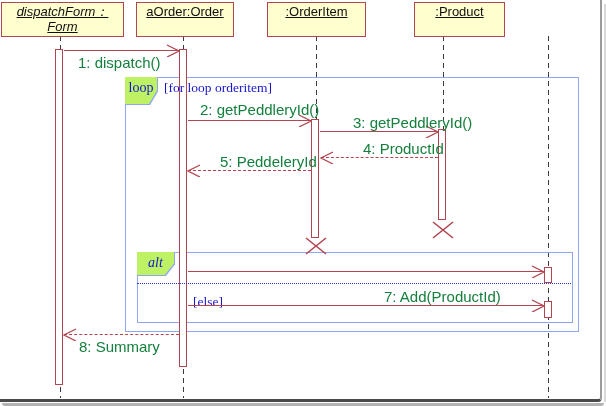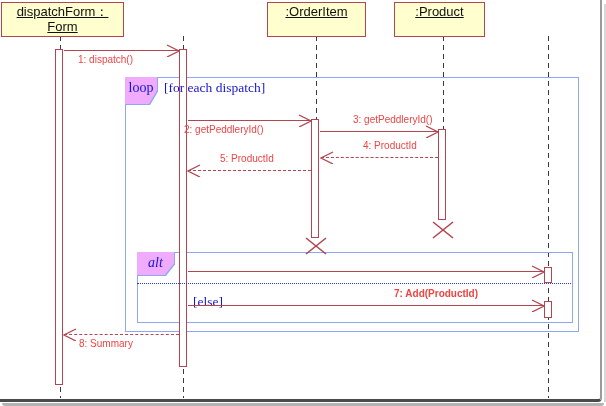--- a/index.html
+++ b/index.html
@@ -24,52 +24,52 @@
             background:repeating-linear-gradient(180deg,#3a3a3a 0 5px,transparent 5px 9px);}
 
   
   .bar{position:absolute;width:8px;background:#fff;border:1px solid #b2454f;z-index:3;box-sizing:border-box;}
 
   
   .frame{position:absolute;border:1px solid #8fa7f2;z-index:2;}
   .pent{position:absolute;z-index:4;
         clip-path:polygon(0 0,100% 0,100% 52%,76% 100%,0 100%);background:#8fa7f2;}
   .pent .pent-in{position:absolute;left:0;top:0;right:1px;bottom:1px;
-        clip-path:polygon(0 0,100% 0,100% 50%,75% 100%,0 100%);background:#f0abfc;
+        clip-path:polygon(0 0,100% 0,100% 50%,75% 100%,0 100%);background:#bef264;
         color:#1616cf;font-family:"Liberation Serif",serif;font-size:14px;
         text-align:center;line-height:21px;}
   .guard{position:absolute;color:#1616cf;font-family:"Liberation Serif",serif;
          font-size:13.5px;white-space:nowrap;z-index:4;}
   .divider{position:absolute;height:0;border-top:1.5px dotted #2a39d6;z-index:4;}
 
   
   .msg{position:absolute;height:0;z-index:4;}
   .msg.solid{border-top:1.2px solid #b2454f;}
   .msg.dashed{border-top:1.2px dashed #b2454f;}
   .head{position:absolute;top:-7px;width:14px;height:13px;z-index:4;}
-  .mlabel{position:absolute;color:#ef4444;font-size:10px;white-space:nowrap;z-index:4;}
+  .mlabel{position:absolute;color:#15803d;font-size:15px;white-space:nowrap;z-index:4;}
   .xmark{position:absolute;z-index:4;}
 </style>
 </head>
 <body>
 
 <div class="page">
  <div class="diagram">
 
   <div class="lifeline" style="left:60px;top:36px;height:362px;"></div>
   <div class="lifeline" style="left:183px;top:36px;height:362px;"></div>
   <div class="lifeline" style="left:316px;top:36px;height:202px;"></div>
   <div class="lifeline" style="left:443px;top:36px;height:184px;"></div>
   <div class="lifeline" style="left:548px;top:36px;height:362px;"></div>
 
   <div class="frame" style="left:125px;top:77px;width:452px;height:253px;"></div>
   <div class="pent" style="left:125px;top:77px;width:33px;height:28px;">
     <div class="pent-in">loop</div>
   </div>
-  <div class="guard" style="left:164px;top:80px;">[for each dispatch]</div>
+  <div class="guard" style="left:164px;top:80px;">[for loop orderitem]</div>
 
   <div class="frame" style="left:137px;top:252px;width:434px;height:69px;"></div>
   <div class="pent" style="left:137px;top:252px;width:38px;height:24px;font-style:italic;">
     <div class="pent-in">alt</div>
   </div>
   <div class="divider" style="left:137px;top:283px;width:434px;"></div>
   <div class="guard" style="left:193px;top:294px;">[else]</div>
 
   <div class="bar" style="left:55px;top:49px;height:336px;"></div>
   <div class="bar" style="left:179px;top:49px;height:318px;"></div>
@@ -92,70 +92,73 @@
           <path d="M1 1 L13 7 L1 13" fill="none" stroke="#b2454f" stroke-width="1.3"></path>
         </svg>
   </div>
   <div class="mlabel" style="left:78px;top:54px;">1: dispatch()</div>
 
   <div class="msg solid" style="left:188px;top:120px;width:123px;">
     <svg class="head" style="right:-1px;">
           <path d="M1 1 L13 7 L1 13" fill="none" stroke="#b2454f" stroke-width="1.3"></path>
         </svg>
   </div>
-  <div class="mlabel" style="left:184px;top:101px;margin-top:23px;">2: getPeddleryId()</div>
+  <div class="mlabel" style="left:200px;top:101px;">2: getPeddleryId()</div>
 
   <div class="msg solid" style="left:320px;top:131px;width:118px;">
     <svg class="head" style="right:-1px;">
           <path d="M1 1 L13 7 L1 13" fill="none" stroke="#b2454f" stroke-width="1.3"></path>
         </svg>
   </div>
   <div class="mlabel" style="left:337px;top:114px;margin-left:16px;">3: getPeddleryId()</div>
 
   <div class="msg dashed" style="left:321px;top:157px;width:117px;">
     <svg class="head" style="left:-1px;">
           <path d="M13 1 L1 7 L13 13" fill="none" stroke="#b2454f" stroke-width="1.3"></path>
         </svg>
   </div>
   <div class="mlabel" style="left:363px;top:140px;">4: ProductId</div>
 
   <div class="msg dashed" style="left:188px;top:170px;width:123px;">
     <svg class="head" style="left:-1px;">
           <path d="M13 1 L1 7 L13 13" fill="none" stroke="#b2454f" stroke-width="1.3"></path>
         </svg>
   </div>
-  <div class="mlabel" style="left:220px;top:153px;">5: ProductId</div>
+  <div class="mlabel" style="left:220px;top:153px;">5: PeddeleryId</div>
 
   <div class="msg solid" style="left:188px;top:271px;width:356px;">
     <svg class="head" style="right:-1px;">
           <path d="M1 1 L13 7 L1 13" fill="none" stroke="#b2454f" stroke-width="1.3"></path>
         </svg>
   </div>
 
   <div class="msg solid" style="left:188px;top:305px;width:356px;">
     <svg class="head" style="right:-1px;">
           <path d="M1 1 L13 7 L1 13" fill="none" stroke="#b2454f" stroke-width="1.3"></path>
         </svg>
   </div>
-  <div class="mlabel" style="left:394px;top:288px;font-weight:bold;">7: Add(ProductId)</div>
+  <div class="mlabel" style="left:384px;top:288px;">7: Add(ProductId)</div>
 
   <div class="msg dashed" style="left:64px;top:334px;width:115px;">
     <svg class="head" style="left:-1px;">
           <path d="M13 1 L1 7 L13 13" fill="none" stroke="#b2454f" stroke-width="1.3"></path>
         </svg>
   </div>
   <div class="mlabel" style="left:79px;top:338px;">8: Summary</div>
 
-  <div class="actor" style="left:1px;width:121px;">
+  <div class="actor" style="left:1px;width:121px;font-style:italic;">
     <u>dispatchForm：</u><br>
     <u>Form</u>
+  </div>
+  <div class="actor" style="left:136px;width:96px;">
+    <u>aOrder:Order</u>
   </div>
   <div class="actor" style="left:267px;width:97px;">
     <u>:OrderItem</u>
   </div>
-  <div class="actor" style="left:394px;width:89px;text-align:center;">
+  <div class="actor" style="left:414px;width:89px;text-align:center;">
     <u>:Product</u>
   </div>
 
  </div>
  <div class="edge-shade-r"></div>
  <div class="edge-shade-b"></div>
 </div>
 
 </body></html>

